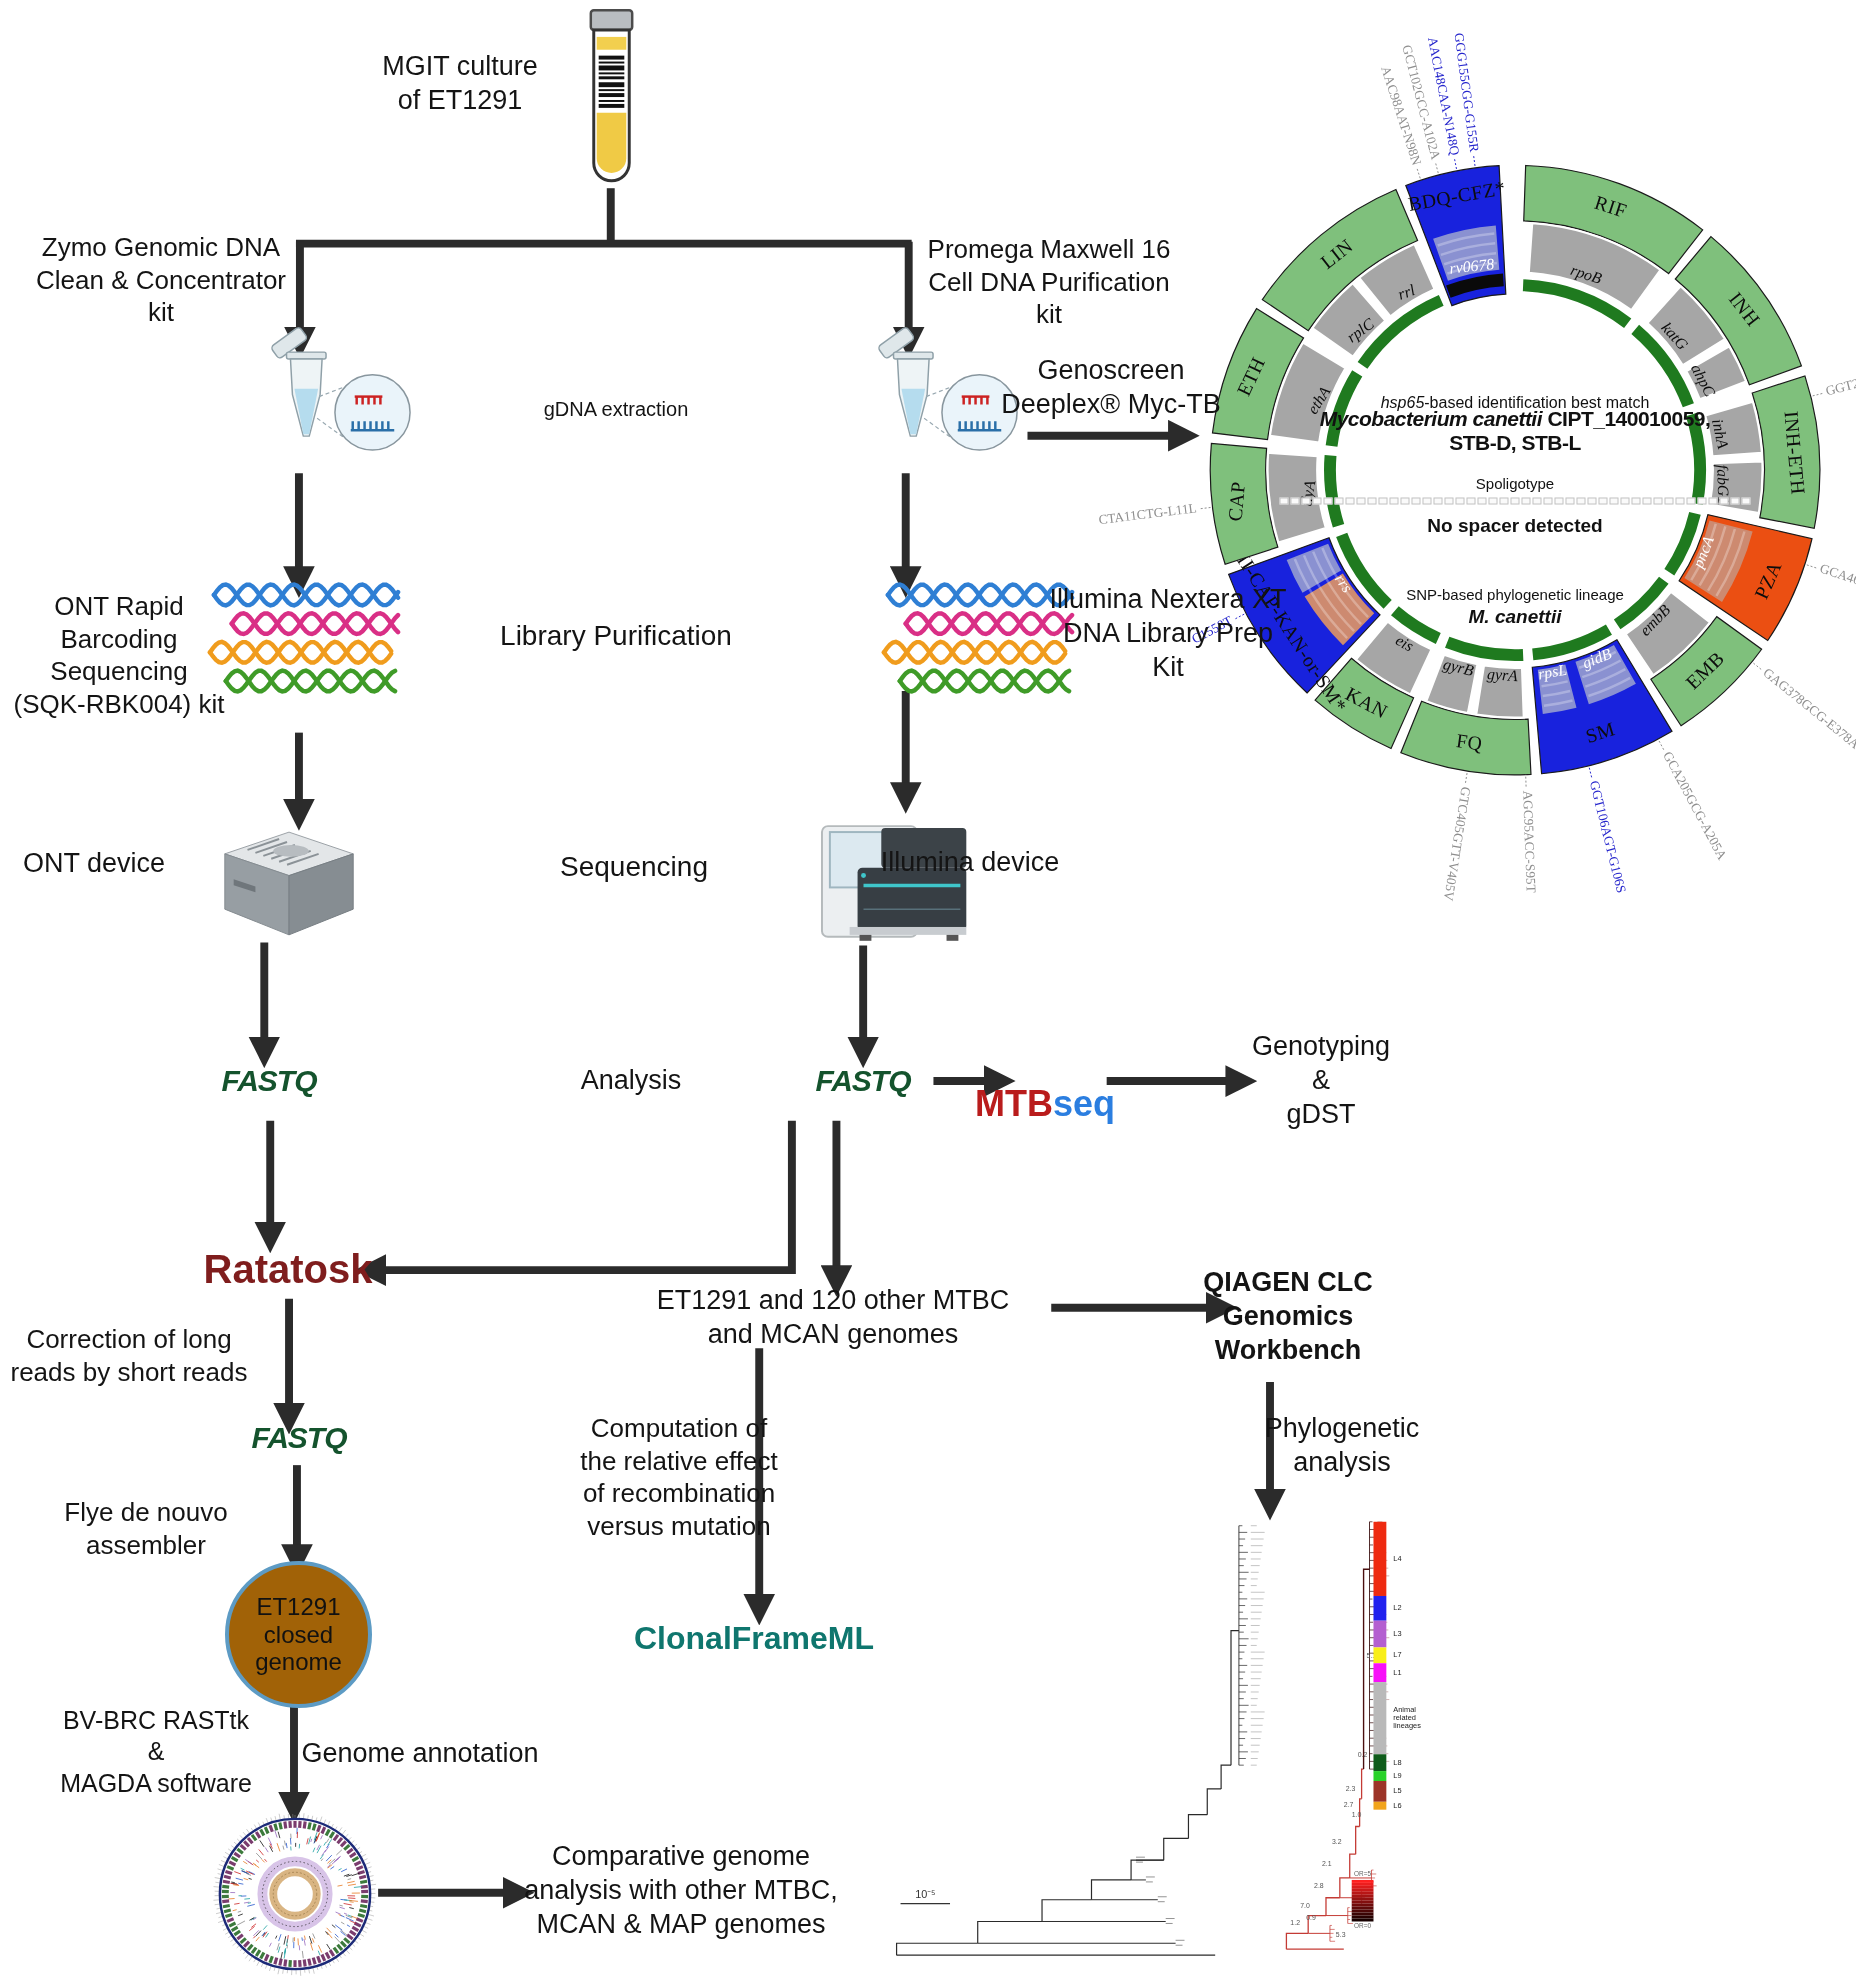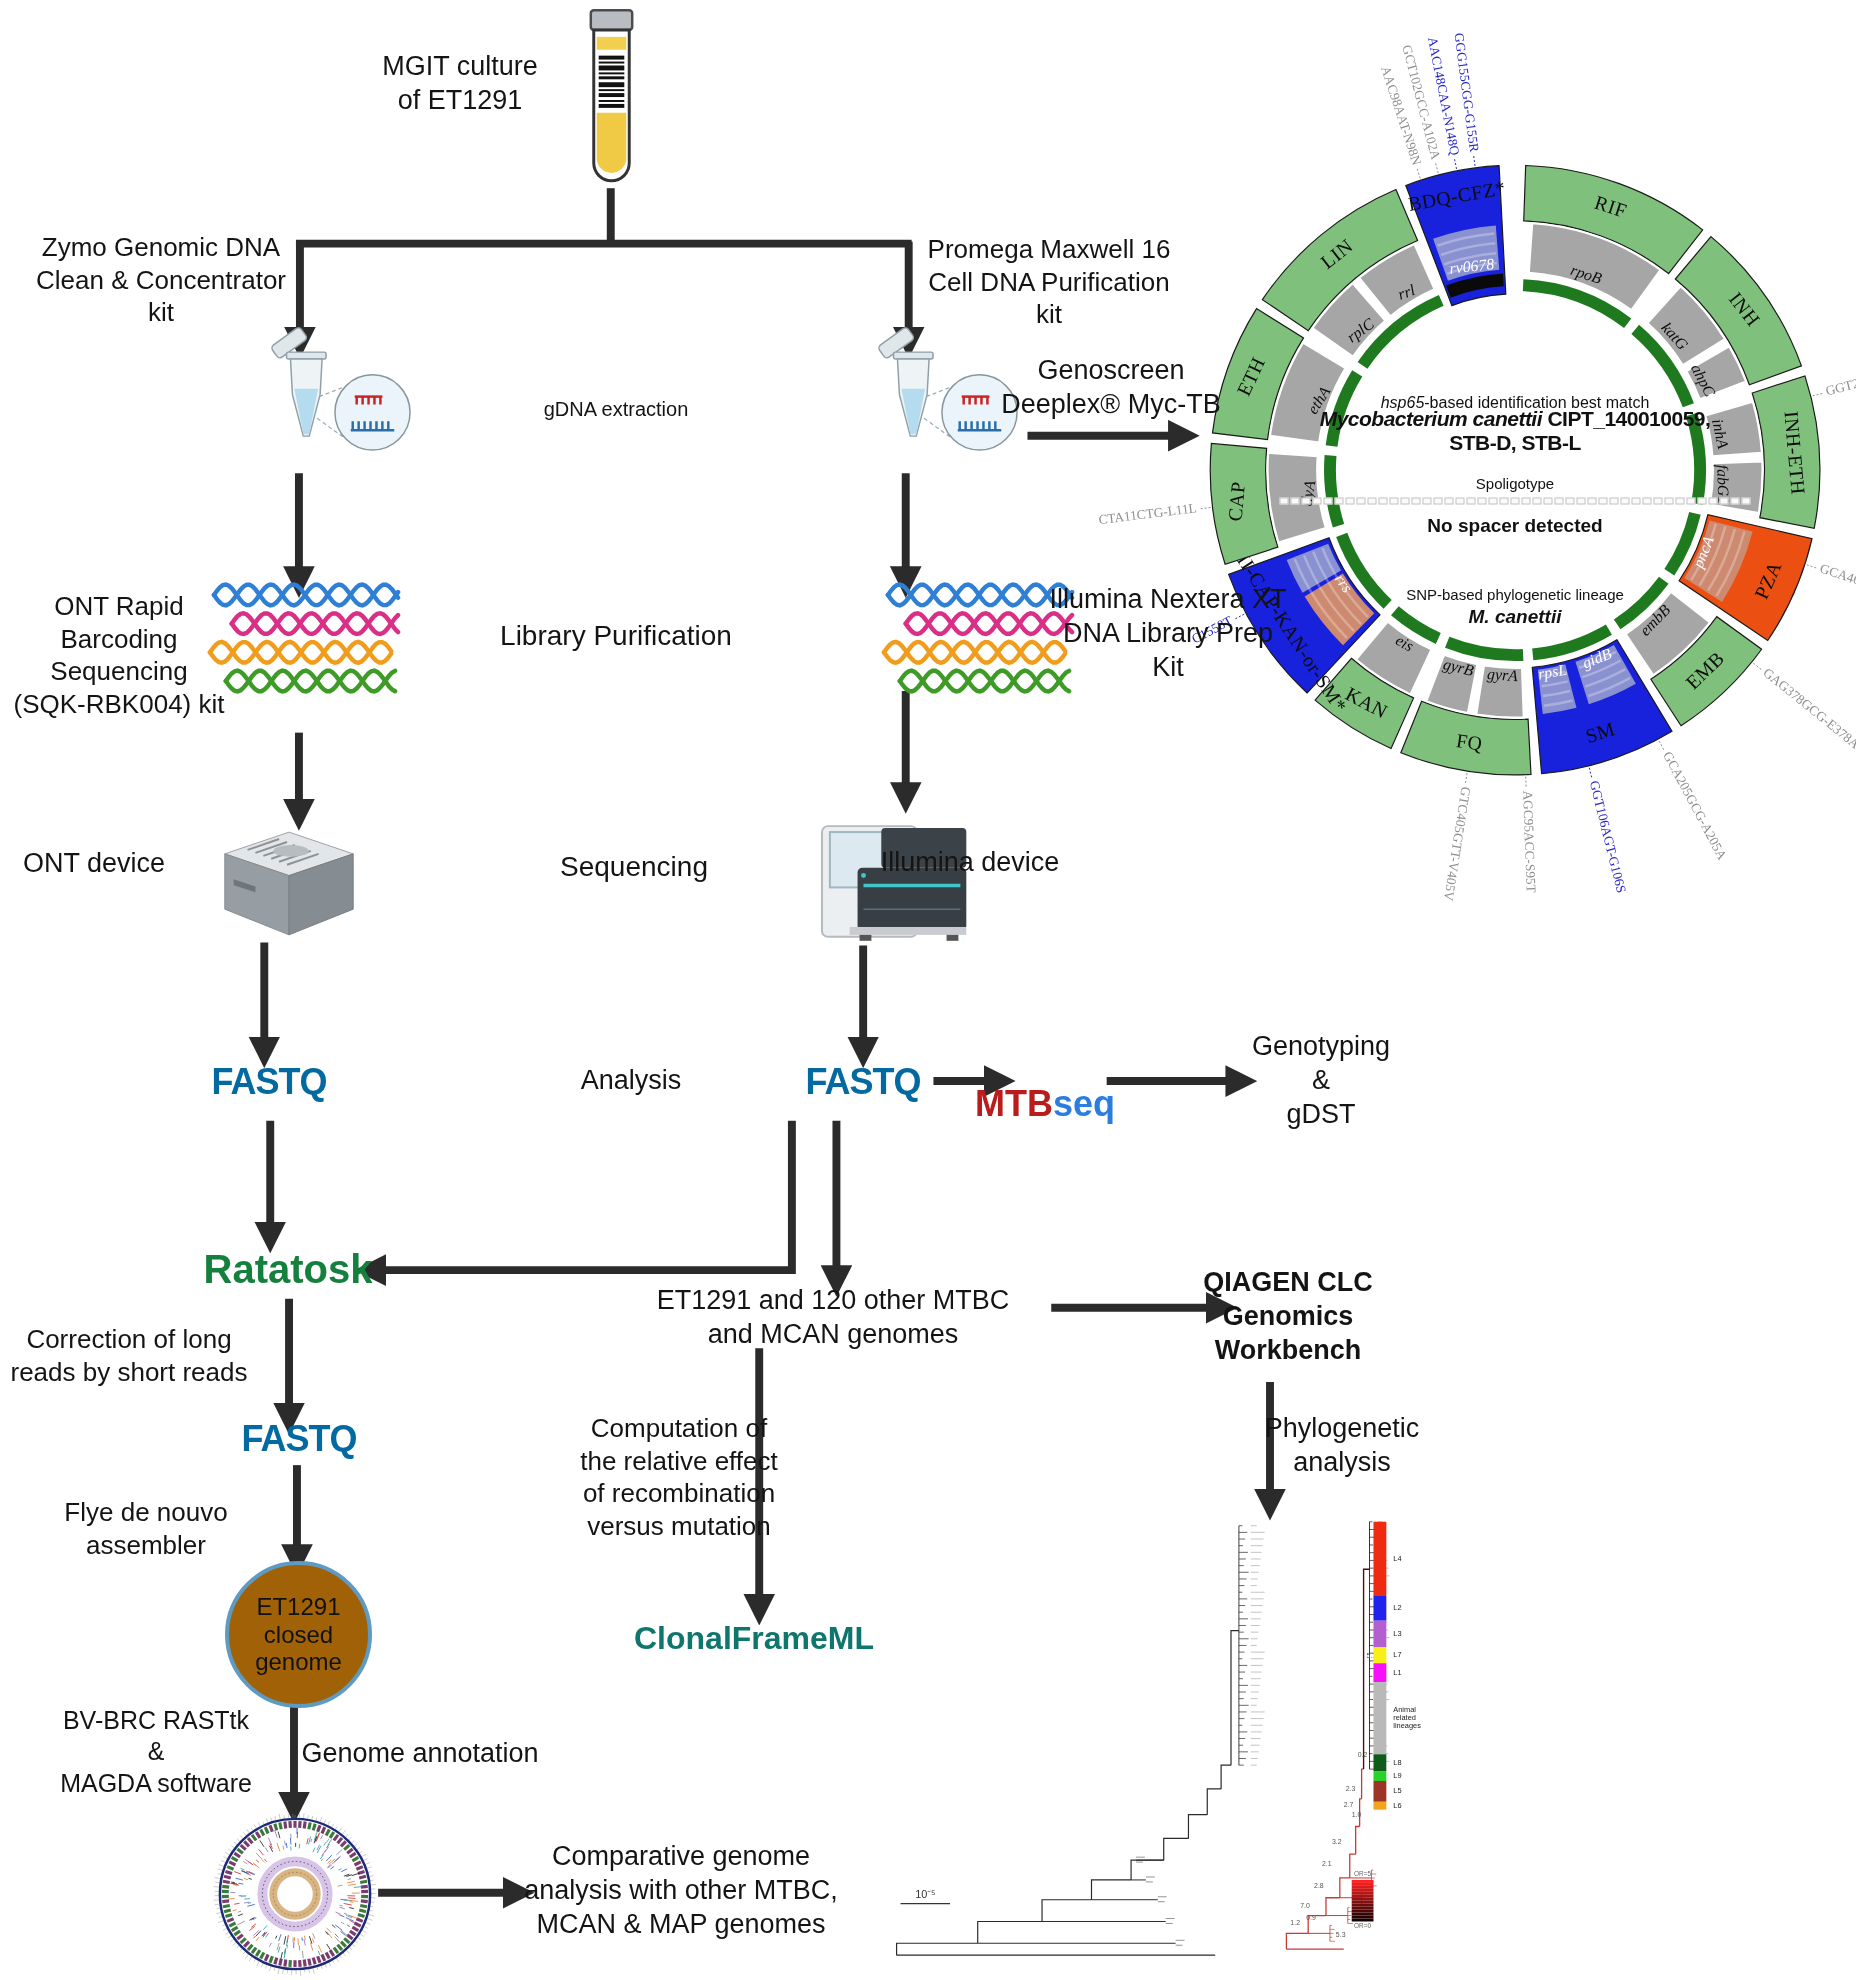--- a/index.html
+++ b/index.html
@@ -4,23 +4,23 @@
 <style>
   html,body{margin:0;padding:0;background:#fff;}
   #canvas{position:relative;width:1856px;height:1980px;background:#fff;overflow:hidden;
           font-family:"Liberation Sans",sans-serif;color:#111;}
   svg{overflow:visible;}
   .lay{position:absolute;}
   .lbl{position:absolute;transform:translate(-50%,-50%);text-align:center;white-space:pre-line;
        font-size:27px;line-height:1.25;color:#141414;}
   .sm{font-size:26px;}
   .b{font-weight:bold;}
-  .fastq{font-size:36px;font-weight:bold;color:#0369a1;letter-spacing:-1px;}
+  .fastq{font-size:30px;font-weight:bold;font-style:italic;color:#14532d;letter-spacing:-1px;}
   .mtbseq{font-size:36px;font-weight:600;}
-  .ratatosk{font-size:40px;font-weight:bold;color:#15803d;}
+  .ratatosk{font-size:40px;font-weight:bold;color:#7f1d1d;}
   .clonal{font-size:32px;font-weight:bold;color:#0f766e;}
   .circle-node{position:absolute;width:139px;height:139px;border-radius:50%;border:4px solid #5d9bc4;
        background:#a16207;display:flex;align-items:center;justify-content:center;text-align:center;
        font-size:24px;line-height:1.15;white-space:pre-line;}
   .ctr{position:absolute;transform:translate(-50%,-50%);text-align:center;white-space:pre-line;}
   #spoligo-row{position:absolute;display:flex;gap:2px;transform:translate(-50%,-50%);}
   #spoligo-row span{width:7px;height:5px;border:1px solid #c2c2c2;background:#fafafa;display:block;}
 </style>
 </head>
 <body>

